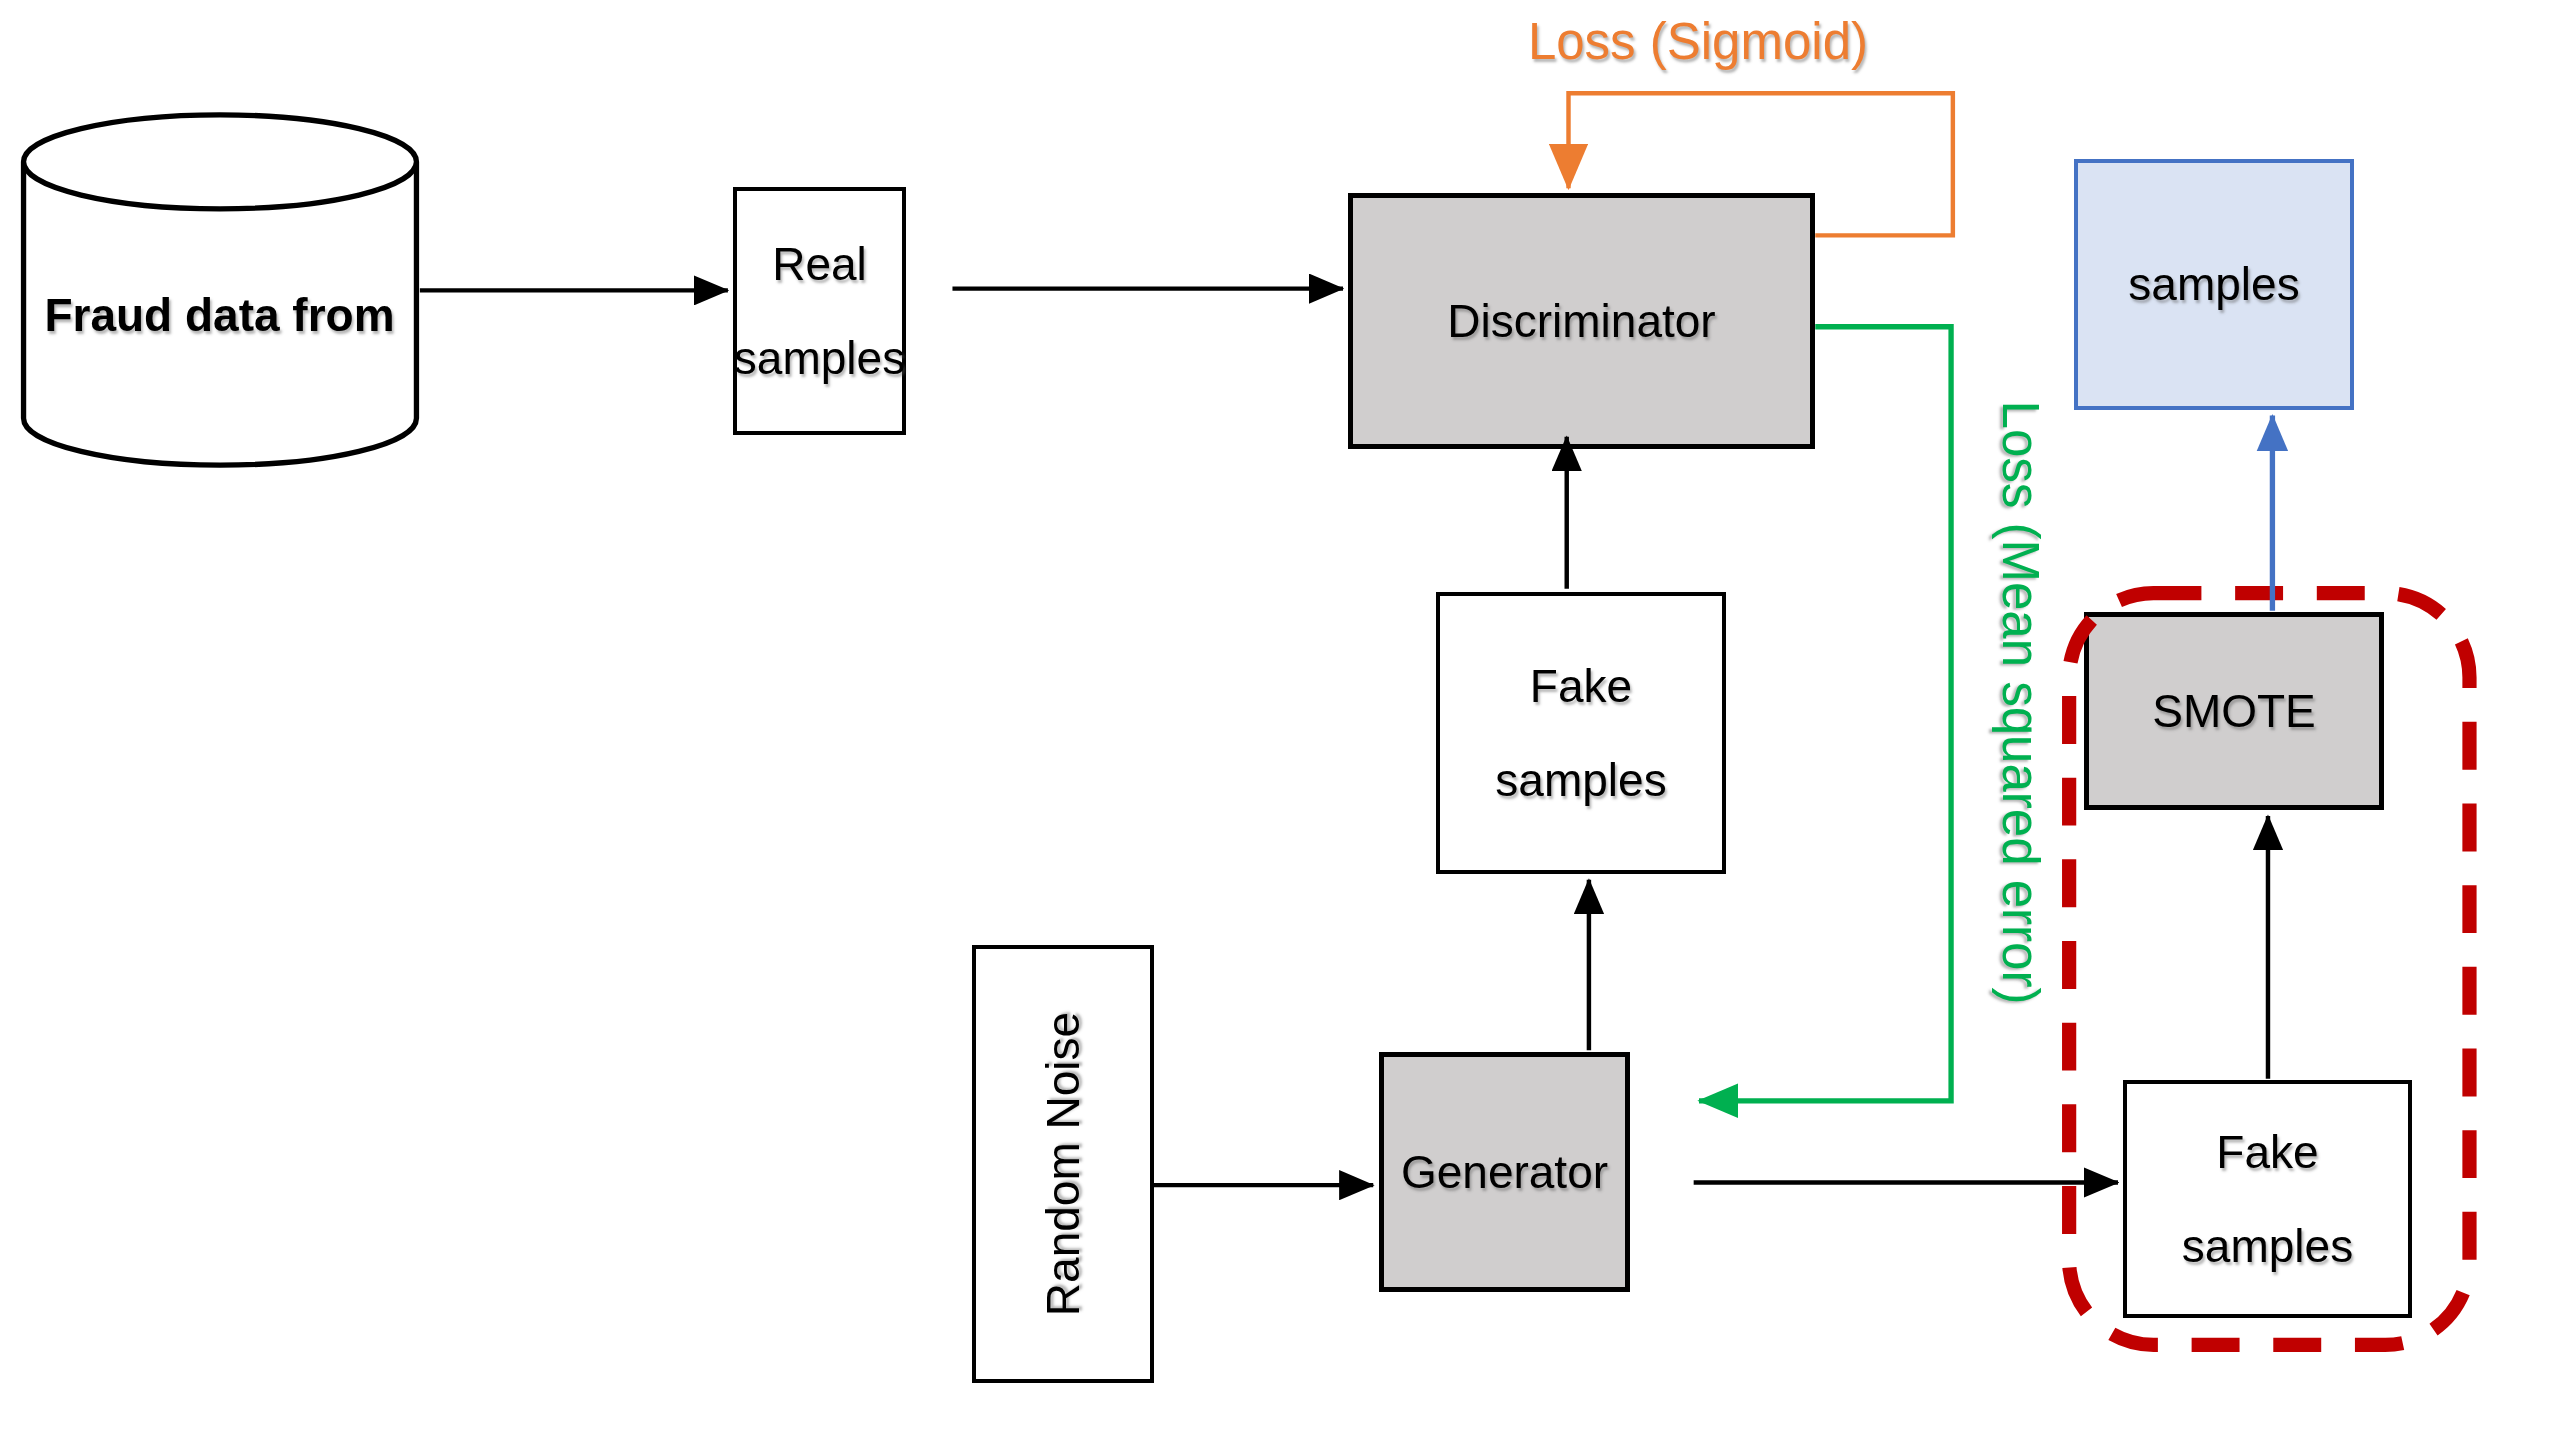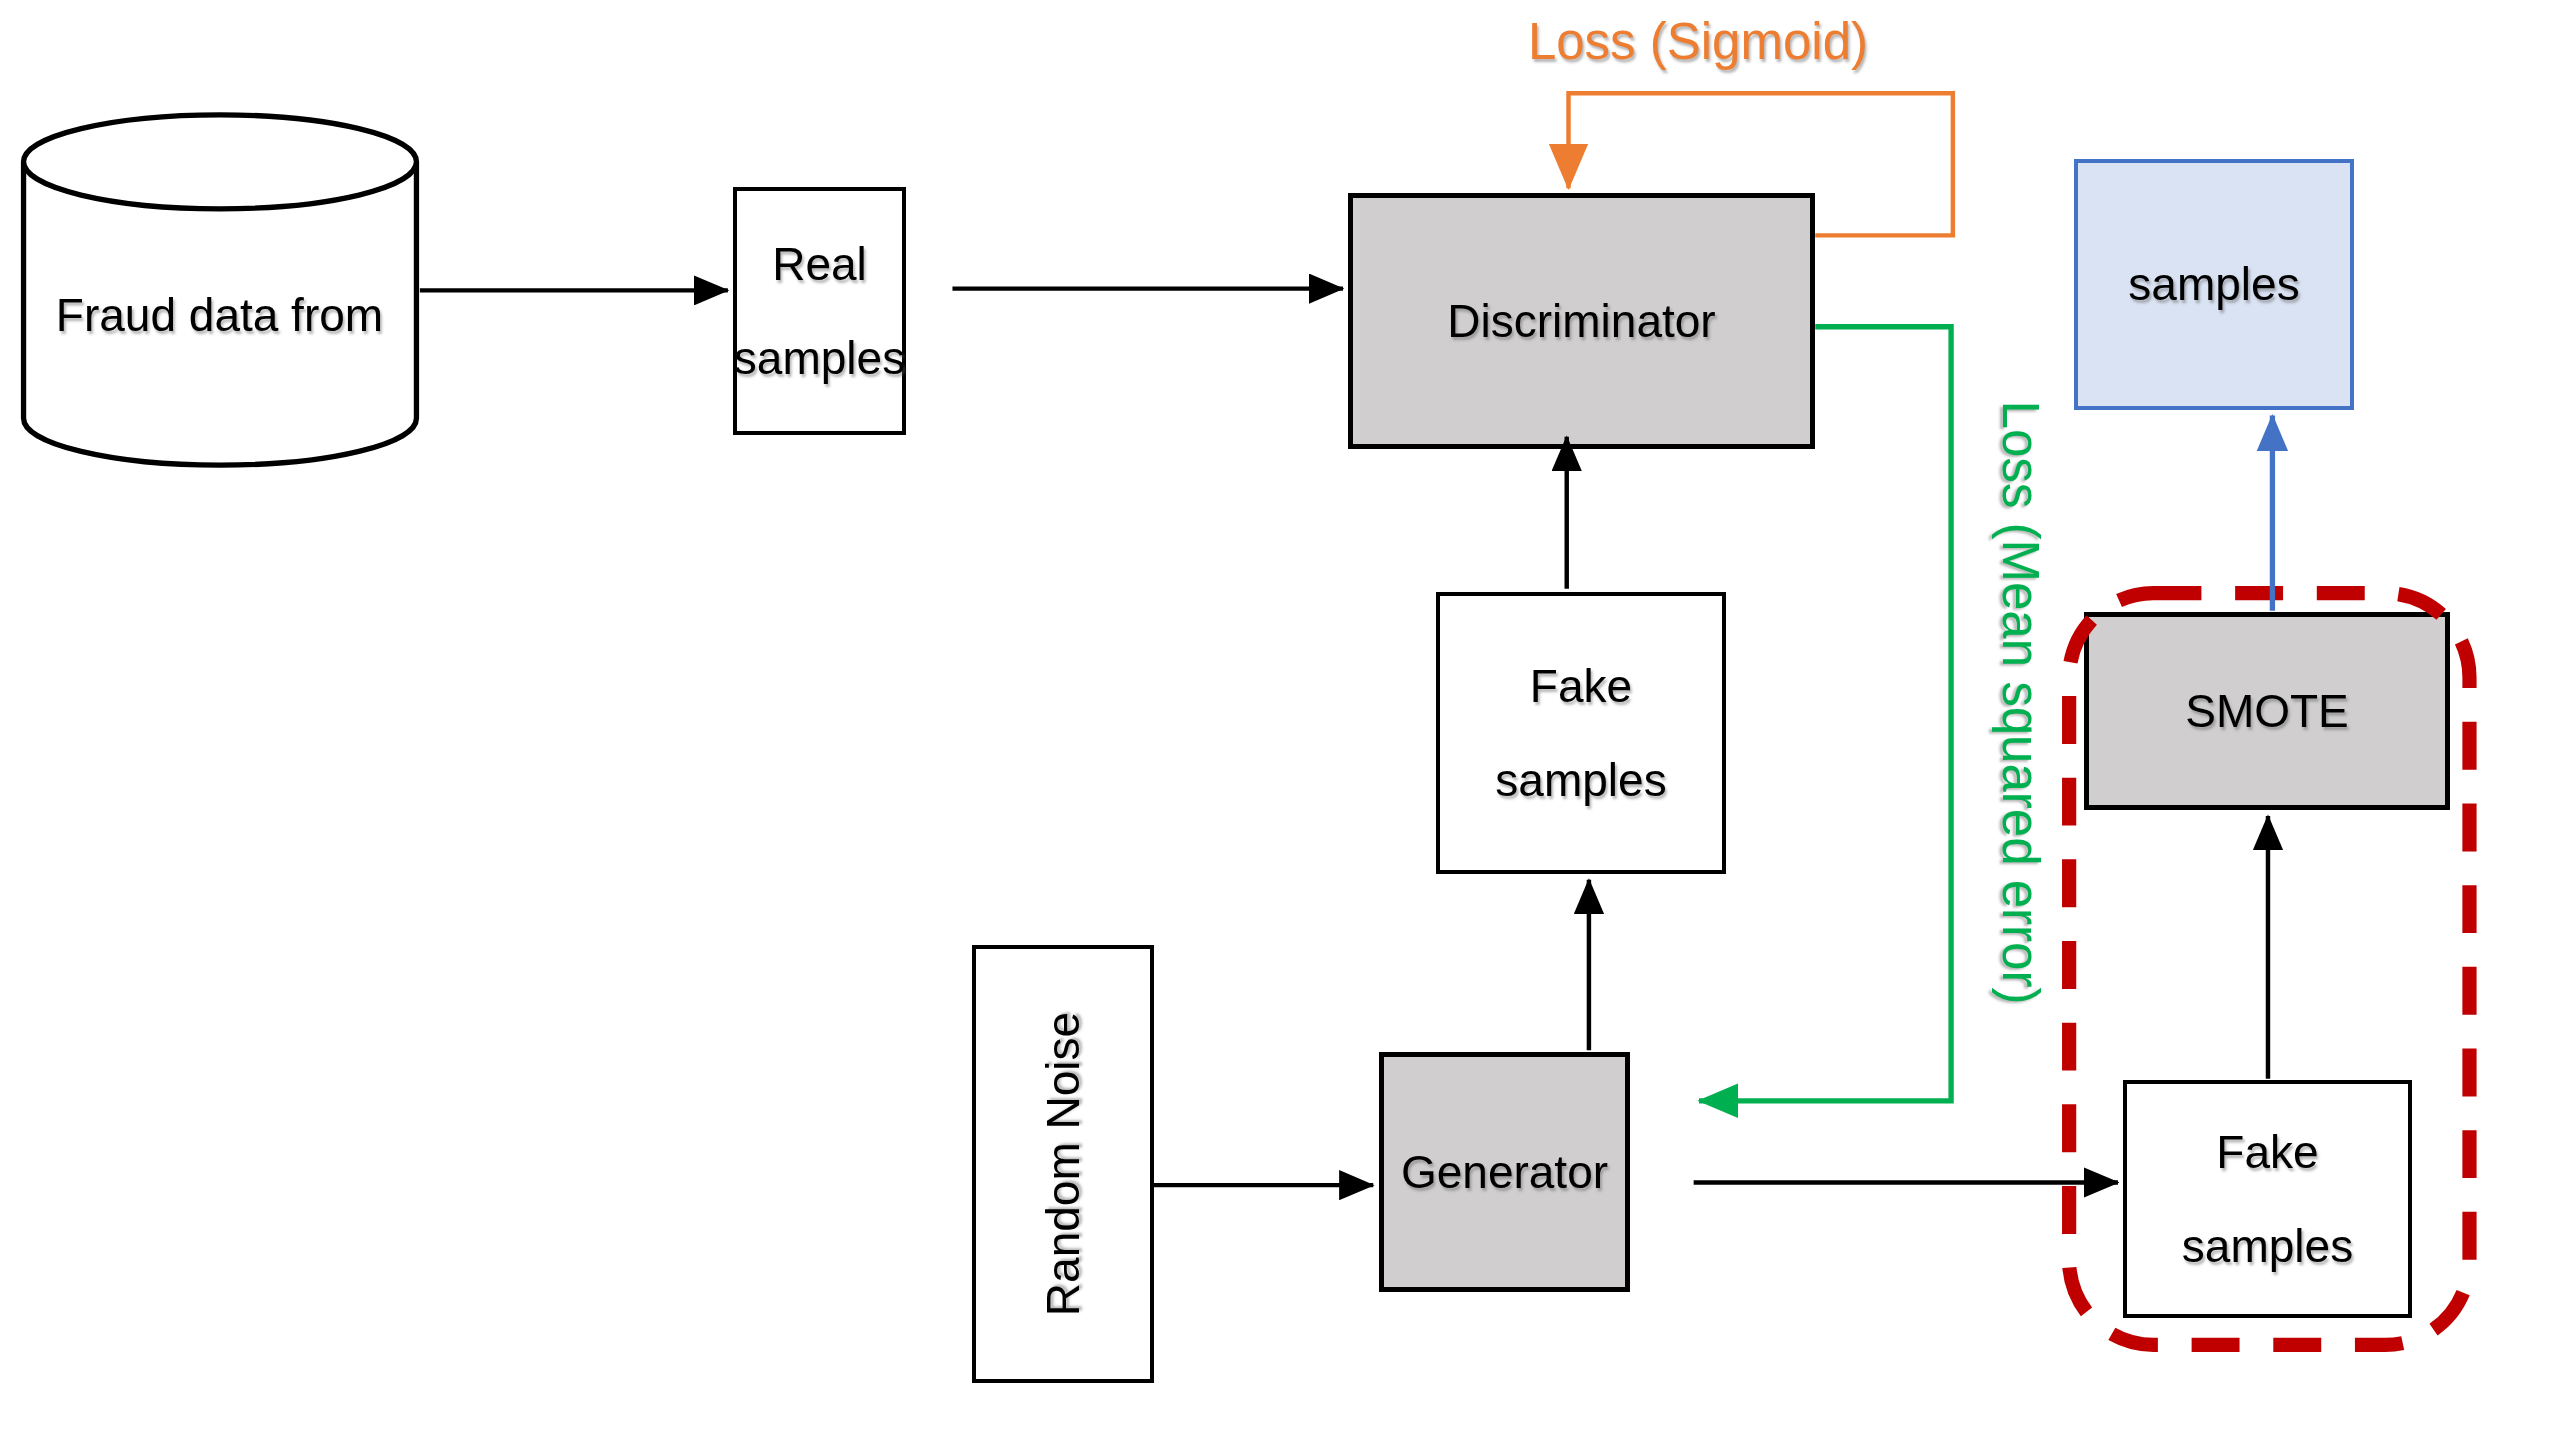--- a/index.html
+++ b/index.html
@@ -28,21 +28,21 @@
   .node.blue{background:#dae3f3;border-color:#4472c4;}
   .two-line span{display:block;line-height:2.05;}
   .shadowed{text-shadow:1.8px 2.7px 2.7px rgba(90,90,90,0.45);}
   
   .cyl-wrap{position:absolute;left:19.5px;top:111px;width:400px;height:358px;z-index:2;}
   .cyl-wrap svg{position:absolute;left:0;top:0;}
   .cyl-text{
     position:absolute;left:0;top:0;width:100%;height:100%;
     box-sizing:border-box;padding-top:51px;
     display:flex;flex-direction:column;align-items:center;justify-content:center;
-    font-size:46px;color:#000;text-align:center;
+    font-size:46px;color:#000;text-align:center;font-weight:bold;
   }
   
   .vert-box-label{
     position:absolute;left:972px;top:945px;width:182px;height:438px;
     display:flex;align-items:center;justify-content:center;z-index:3;
   }
   .vert-box-label span{
     transform:rotate(-90deg);
     white-space:nowrap;font-size:46px;color:#000;
   }
@@ -96,21 +96,21 @@
 
   <div class="node" style="left:972px;top:945px;width:182px;height:438px;"></div>
   <div class="vert-box-label shadowed">
     <span>Random Noise</span>
   </div>
 
   <div class="node blue two-line shadowed" style="left:2074px;top:159px;width:280px;height:251px;">
     <span>samples</span>
   </div>
 
-  <div class="node gray shadowed" style="left:2084px;top:612px;width:366px;height:198px;">
+  <div class="node gray shadowed" style="left:2084px;top:612px;width:300px;height:198px;">
     <span>SMOTE</span>
   </div>
 
   <div class="node two-line shadowed" style="left:2123px;top:1080px;width:289px;height:238px;">
     <span>Fake</span>
     <span>samples</span>
   </div>
 
   <div class="loss-sigmoid shadowed">Loss (Sigmoid)</div>
   <div class="loss-mse shadowed">Loss (Mean squared error)</div>

